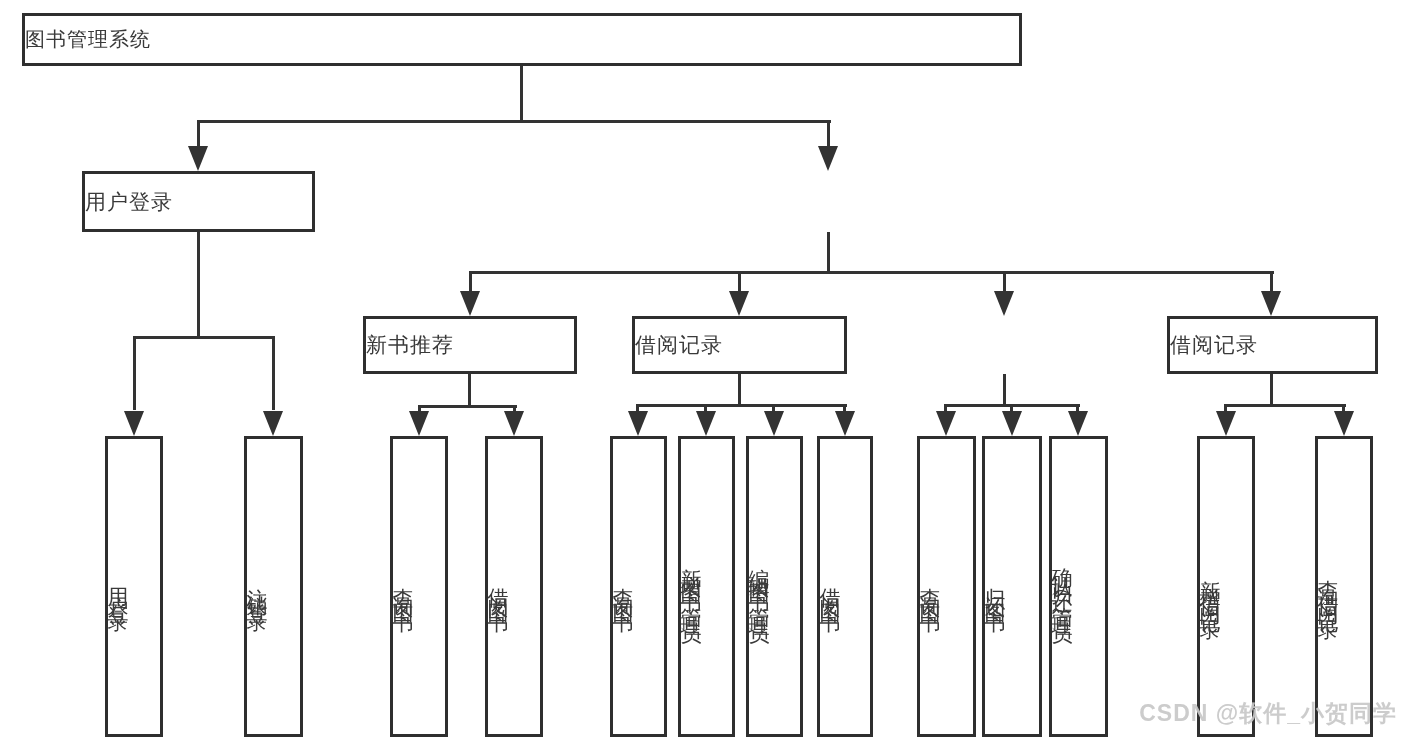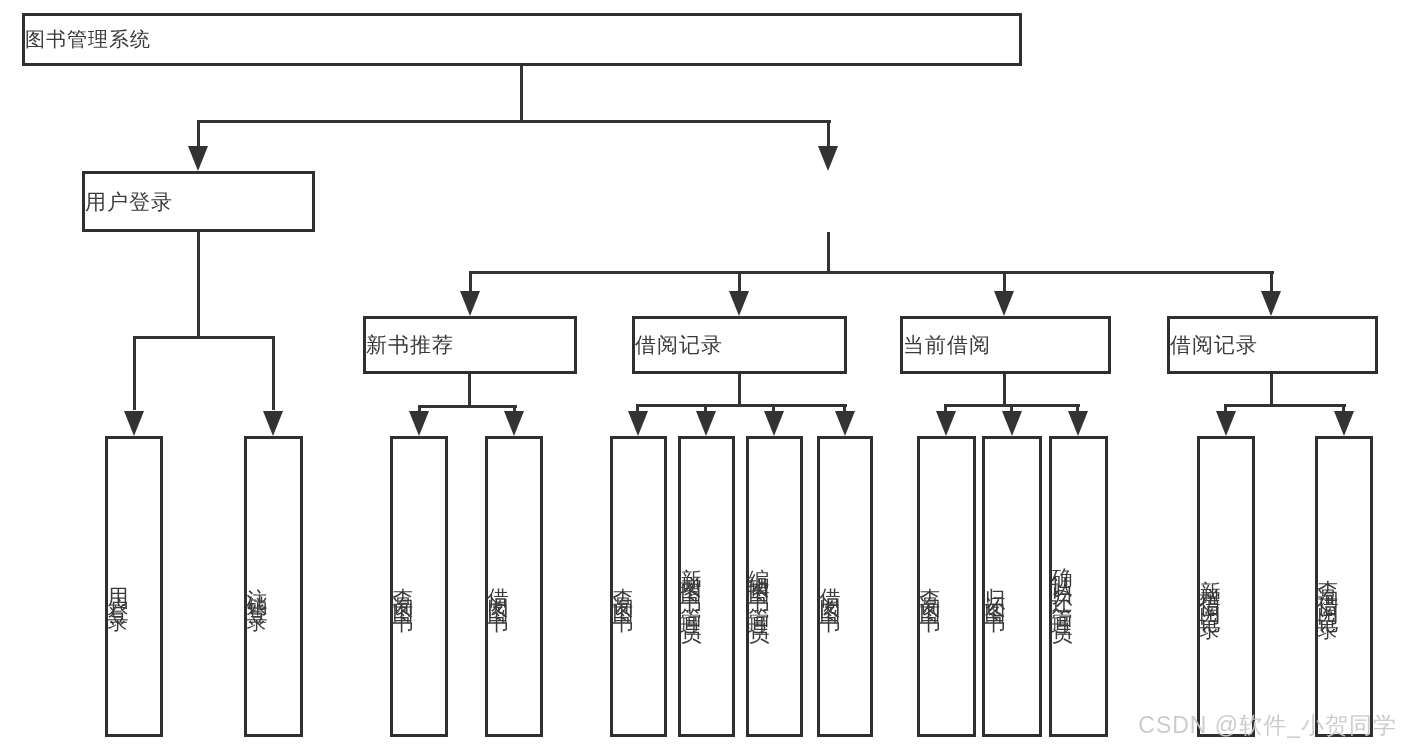--- a/index.html
+++ b/index.html
@@ -28,23 +28,23 @@
   }
   .vline{position:absolute;width:3px;background:var(--line);}
   .hline{position:absolute;height:3px;background:var(--line);}
   .arrow{
     position:absolute;width:0;height:0;
     border-left:10px solid transparent;
     border-right:10px solid transparent;
     border-top:25px solid var(--line);
   }
   .watermark{
-    position:absolute;right:8px;bottom:6px;
+    position:absolute;right:8px;bottom:18px;
     font-size:23px;color:var(--wm);opacity:.92;
-    z-index:10;white-space:nowrap;letter-spacing:1px;
+    z-index:10;white-space:nowrap;letter-spacing:1px;font-weight:bold;
   }
 </style>
 </head>
 <body>
 
 <div class="canvas">
 
   <div class="box root" style="left:22px;top:13px;width:1000px;height:53px">
     <span class="lbl">图书管理系统</span>
   </div>
@@ -55,23 +55,20 @@
 
 
   <div class="box" style="left:363px;top:316px;width:214px;height:58px">
     <span class="lbl">新书推荐</span>
   </div>
 
   <div class="box" style="left:632px;top:316px;width:215px;height:58px">
     <span class="lbl">借阅记录</span>
   </div>
 
-  <div class="box" style="left:900px;top:316px;width:211px;height:58px">
-    <span class="lbl">当前借阅</span>
-  </div>
 
   <div class="box" style="left:1167px;top:316px;width:211px;height:58px">
     <span class="lbl">借阅记录</span>
   </div>
 
   <div class="box leaf" style="left:105px;top:436px;width:58px;height:301px">
     <span class="lbl">用户登录</span>
   </div>
   <div class="box leaf" style="left:244px;top:436px;width:59px;height:301px">
     <span class="lbl">注销登录</span>

